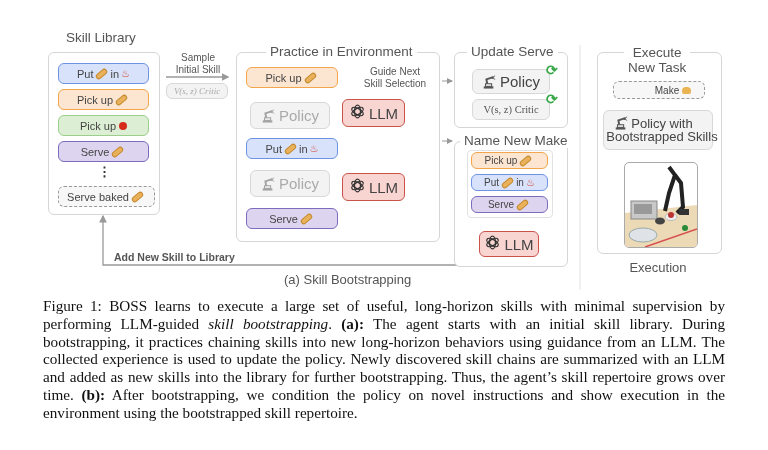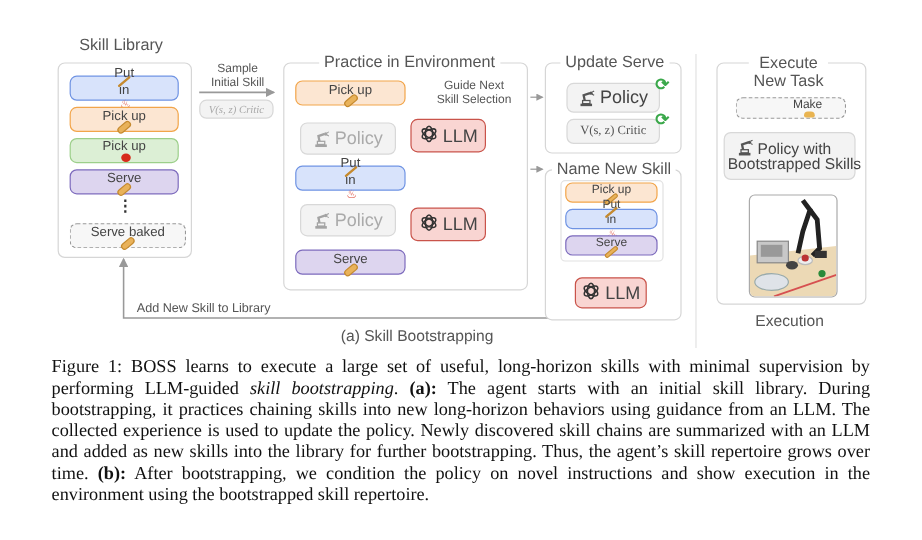--- a/index.html
+++ b/index.html
@@ -1,20 +1,20 @@
 <!DOCTYPE html>
 <html><head>
 <meta charset="utf-8">
 <style>
   html,body{margin:0;padding:0;background:#fff;}
   body{width:768px;height:450px;position:relative;overflow:hidden;font-family:"Liberation Sans",sans-serif;color:#444;}
   .abs{position:absolute;}
   .panel{position:absolute;border:1.2px solid #d6d6d6;border-radius:6px;background:#fff;}
   .ptitle{position:absolute;background:#fff;padding:0 4px;font-size:13.5px;color:#555;white-space:nowrap;line-height:14px;}
-  .skill{position:absolute;border:1.6px solid;border-radius:6px;font-size:11px;color:#444;display:flex;align-items:center;justify-content:center;white-space:nowrap;box-sizing:border-box;flex-direction:column;}
+  .skill{position:absolute;border:1.6px solid;border-radius:6px;font-size:11px;color:#444;display:flex;align-items:center;justify-content:center;white-space:nowrap;box-sizing:border-box;}
   .blue{background:#d8e3fb;border-color:#6f93e3;}
   .orange{background:#fce6d2;border-color:#f2a54a;}
   .green{background:#dcefd5;border-color:#9ccf8a;}
   .purple{background:#ddd5ef;border-color:#7d6bbd;}
   .dashed{background:#f7f7f7;border:1.5px dashed #999;}
   .grey{position:absolute;background:#f3f3f3;border:1.4px solid #d8d8d8;border-radius:6px;box-sizing:border-box;display:flex;align-items:center;justify-content:center;color:#666;white-space:nowrap;}
   .llm{position:absolute;background:#f9d5d2;border:1.6px solid #c9534a;border-radius:6px;box-sizing:border-box;display:flex;align-items:center;justify-content:center;font-size:15px;color:#444;gap:3px;text-align:center;}
   .lbl{position:absolute;font-size:10px;color:#555;text-align:center;line-height:12px;white-space:nowrap;}
   .bread{display:inline-block;width:11px;height:4px;background:#e9b25a;border-radius:3px;transform:rotate(-40deg);margin:0 2px;vertical-align:middle;border:0.5px solid #c58a2f;}
   .pot{color:#d9402f;font-size:10px;margin-left:2px;}
@@ -166,21 +166,21 @@
       </svg></span>
   <span>Policy</span>
 </div>
 <div class="abs" style="left:546px;top:62px;color:#3aa84a;font-size:14px;font-weight:bold;">⟳</div>
 <div class="grey" style="left:472px;top:99px;width:78px;height:21px;font-size:10.5px;color:#555;">
   <span style="font-family:'Liberation Serif',serif;">V(s, z) Critic</span>
 </div>
 <div class="abs" style="left:546px;top:91px;color:#3aa84a;font-size:14px;font-weight:bold;">⟳</div>
 
 <div class="panel" style="left:454px;top:141px;width:112px;height:124px;"></div>
-<div class="ptitle" style="left:460px;top:134px;">Name New Skill</div>
+<div class="ptitle" style="left:460px;top:134px;">Name New Make</div>
 <div class="abs" style="left:467px;top:150px;width:84px;height:66px;border:1px solid #e2e2e2;border-radius:4px;background:#fff;"></div>
 <div class="skill orange" style="left:471px;top:152px;width:77px;height:17px;font-size:10px;">
   <span>Pick up</span>
   <span class="bread"></span>
 </div>
 <div class="skill blue" style="left:471px;top:174px;width:77px;height:17px;font-size:10px;">
   <span>Put</span>
   <span class="bread"></span>
   <span>in</span>
   <span class="pot">♨</span>
@@ -189,21 +189,21 @@
   <span>Serve</span>
   <span class="bread"></span>
 </div>
 <div class="llm" style="left:479px;top:231px;width:60px;height:26px;">
   <span class="openai"><svg>
         <use href="#openai"></use>
       </svg></span>
   <span>LLM</span>
 </div>
 
-<div class="lbl" style="left:114px;top:251px;font-size:10.5px;">Add New Skill to Library</div>
+<div class="lbl" style="left:114px;top:251px;font-size:10.5px;font-weight:bold;">Add New Skill to Library</div>
 <div class="lbl" style="left:284px;top:274px;font-size:13px;color:#555;">(a) Skill Bootstrapping</div>
 
 <div class="panel" style="left:597px;top:52px;width:123px;height:200px;"></div>
 <div class="ptitle" style="left:624px;top:45px;text-align:center;line-height:15px;">
   <div>Execute</div>
   <div>New Task</div>
 </div>
 <div class="skill dashed" style="left:613px;top:81px;width:92px;height:18px;font-size:10px;padding-left:28px;">
   <span>Make</span>
   <span class="burger"></span>

